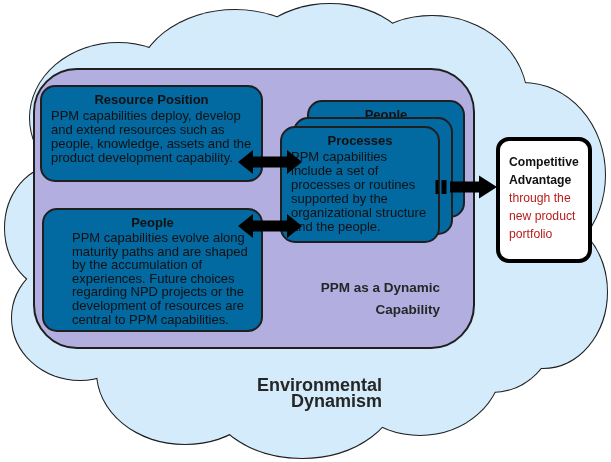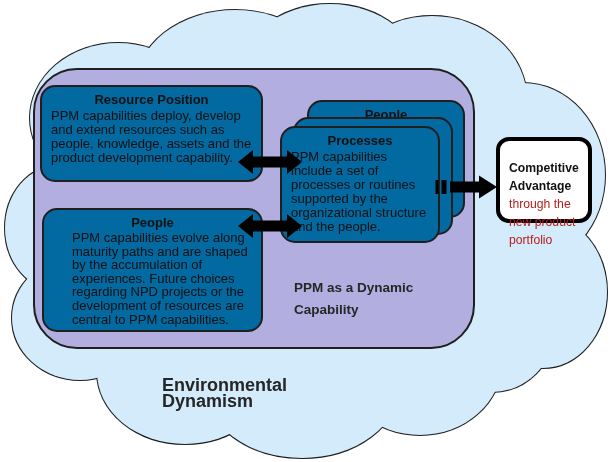--- a/index.html
+++ b/index.html
@@ -24,28 +24,28 @@
   .box-processes{left:280px;top:126px;width:160px;height:117px;}
   .box-title{
     text-align:center;font-weight:bold;font-size:13px;line-height:15px;margin-top:5px;
     color:#111;
   }
   .box-body{
     font-size:13px;line-height:13.9px;padding:2px 7px 0 9px;color:#111;
   }
   .box-paths .box-body{line-height:13.6px;padding-top:1px;padding-left:28px;}
   .ca-box{
-    position:absolute;left:496px;top:137px;width:96px;height:86px;
+    position:absolute;left:496px;top:137px;width:96px;height:126px;
     background:#fff;border:4px solid #000;border-radius:13px;
-    padding:18px 6px 0 9px;
+    padding:12px 6px 0 9px;
   }
   .ca-title{font-weight:bold;font-size:12.2px;line-height:18px;display:block;color:#111;}
   .ca-body{font-size:12.2px;line-height:18px;display:block;color:#b91c1c;}
   .float-label{
-    position:absolute;text-align:left;font-weight:bold;color:#262626;
+    position:absolute;text-align:right;font-weight:bold;color:#262626;
   }
   .dynamic-label{left:294px;top:277px;width:146px;font-size:13.5px;line-height:22px;}
   .env-label{left:162px;top:377px;width:220px;font-size:18px;line-height:16px;}
   .arrow-svg{position:absolute;left:0;top:0;width:611px;height:462px;pointer-events:none;}
 </style>
 </head>
 <body>
 
 <div class="stage">
 

